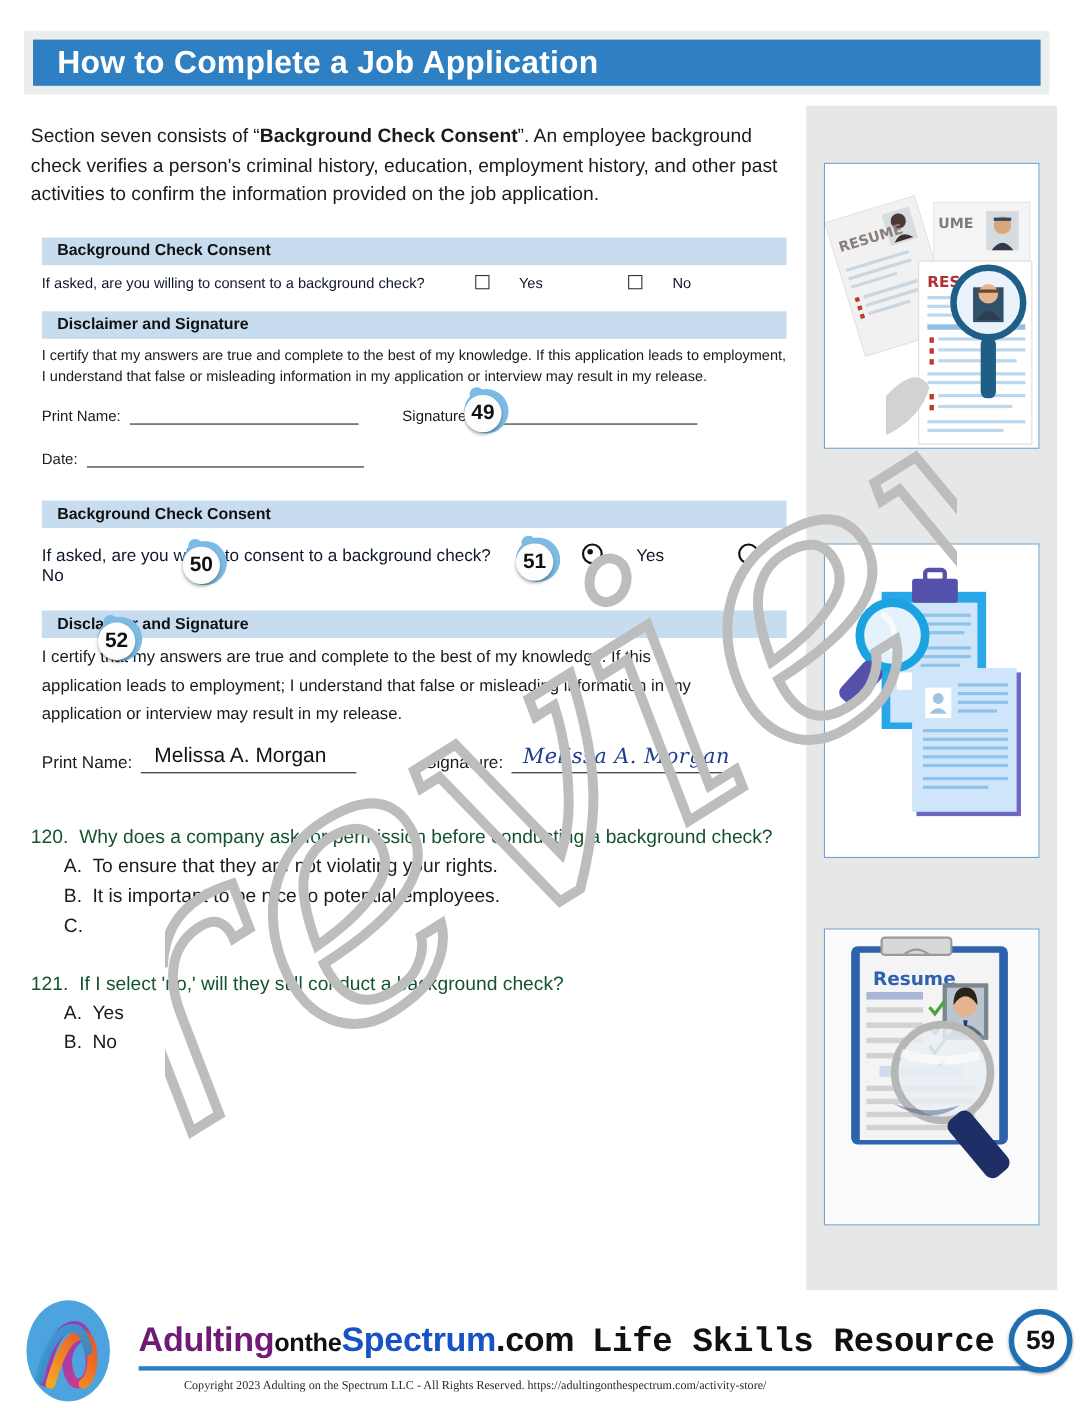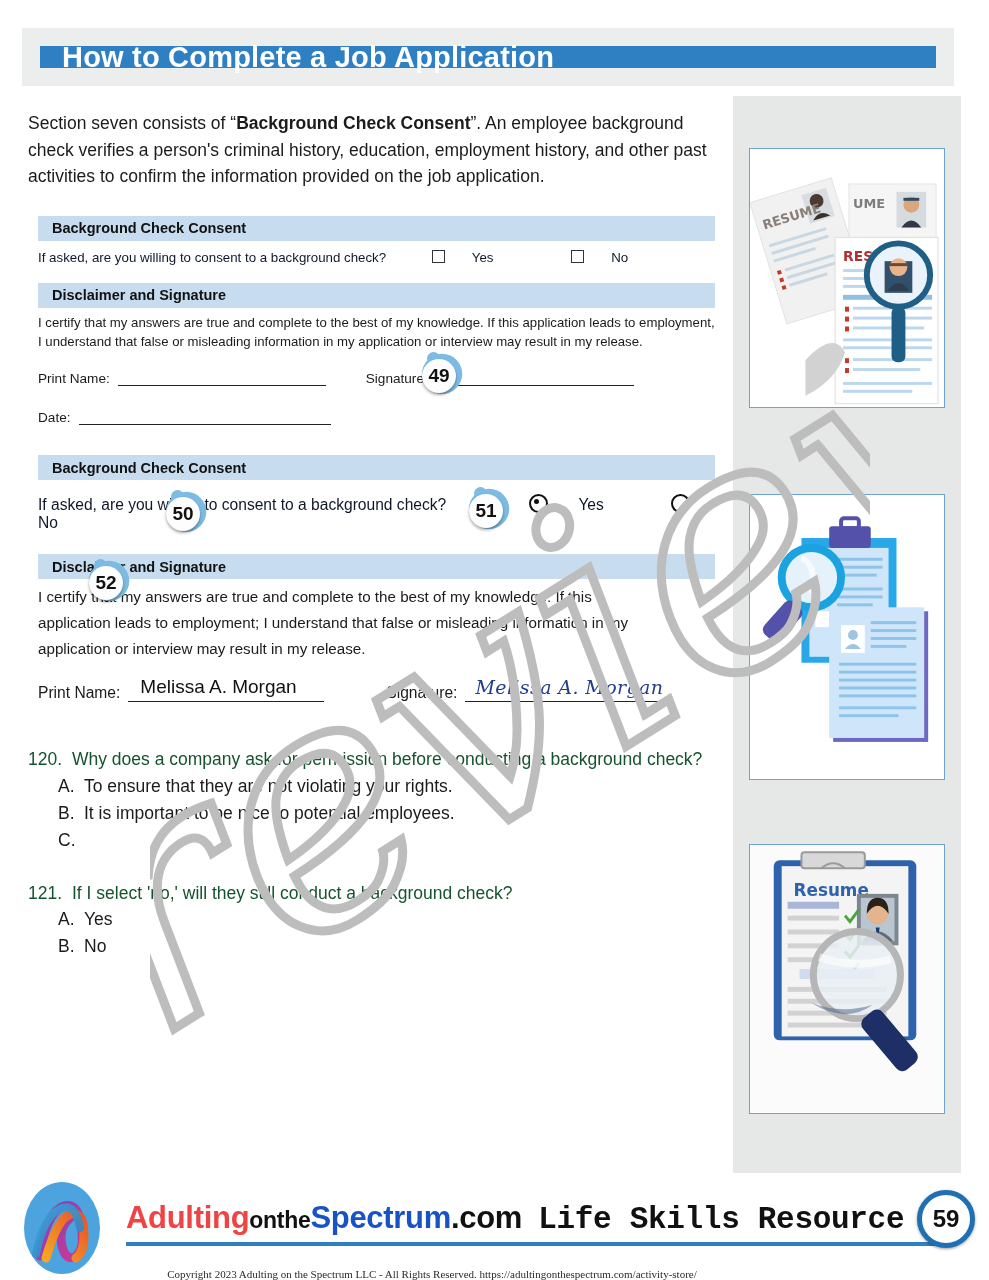--- a/index.html
+++ b/index.html
@@ -25,21 +25,21 @@
   }
 
   
   .title-wrap {
     position: absolute;
     left: 22px;
     top: 28px;
     width: 932px;
     height: 58px;
     background: #eceded;
-    padding: 18px;
+    padding: 8px;
     box-sizing: border-box;
   }
   .title-bar {
     width: 100%;
     height: 100%;
     background: #2e80c2;
     display: flex;
     align-items: center;
     box-sizing: border-box;
     padding-left: 22px;
@@ -283,21 +283,21 @@
   }
   .brand {
     position: absolute;
     left: 126px;
     top: 22px;
     font-size: 31px;
     font-weight: bold;
     white-space: nowrap;
     letter-spacing: -.3px;
   }
-  .brand .b1 { color: #ef4444; text-align: center; }
+  .brand .b1 { color: #701a75; text-align: center; }
   .brand .b2 { color: #111; font-size: 23px; }
   .brand .b3 { color: #1753c4; }
   .brand .b4 { color: #111; }
   .brand .b5 { color: #111; margin-left: 16px; font-family: Liberation Mono, monospace; }
   .rule-blue {
     position: absolute;
     left: 126px;
     top: 64px;
     width: 822px;
     height: 4px;
@@ -315,21 +315,21 @@
     align-items: center;
     justify-content: center;
     font-size: 24px;
     font-weight: bold;
     color: #111;
     box-shadow: 0 1px 3px rgba(0,0,0,.4);
     z-index: 5;
   }
   .copyright {
     position: absolute;
-    left: 0; top: 90px;
+    left: 0; top: 76px;
     width: 864px;
     text-align: center;
     font-size: 11px;
     font-family: "Liberation Serif", serif;
     color: #2a2a2a;
   }
 </style>
 </head>
 <body>
 

